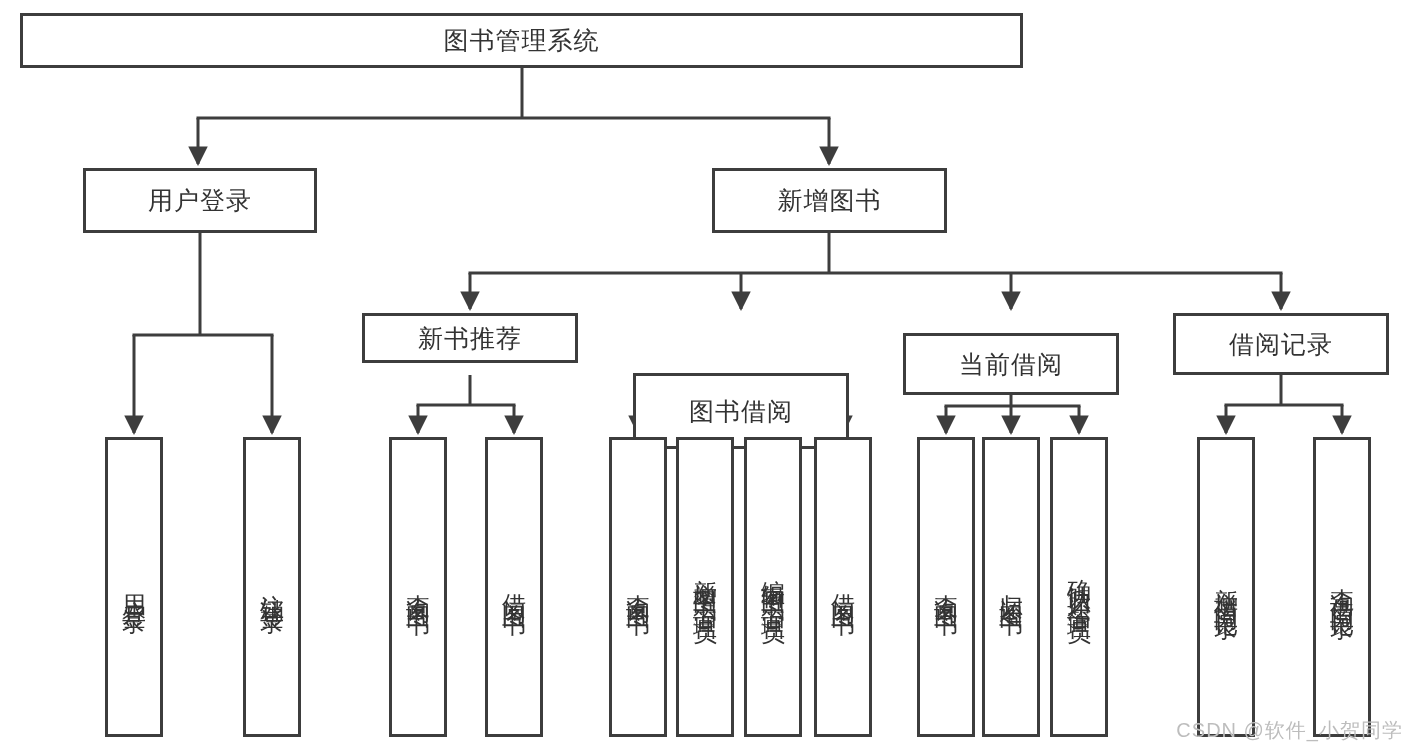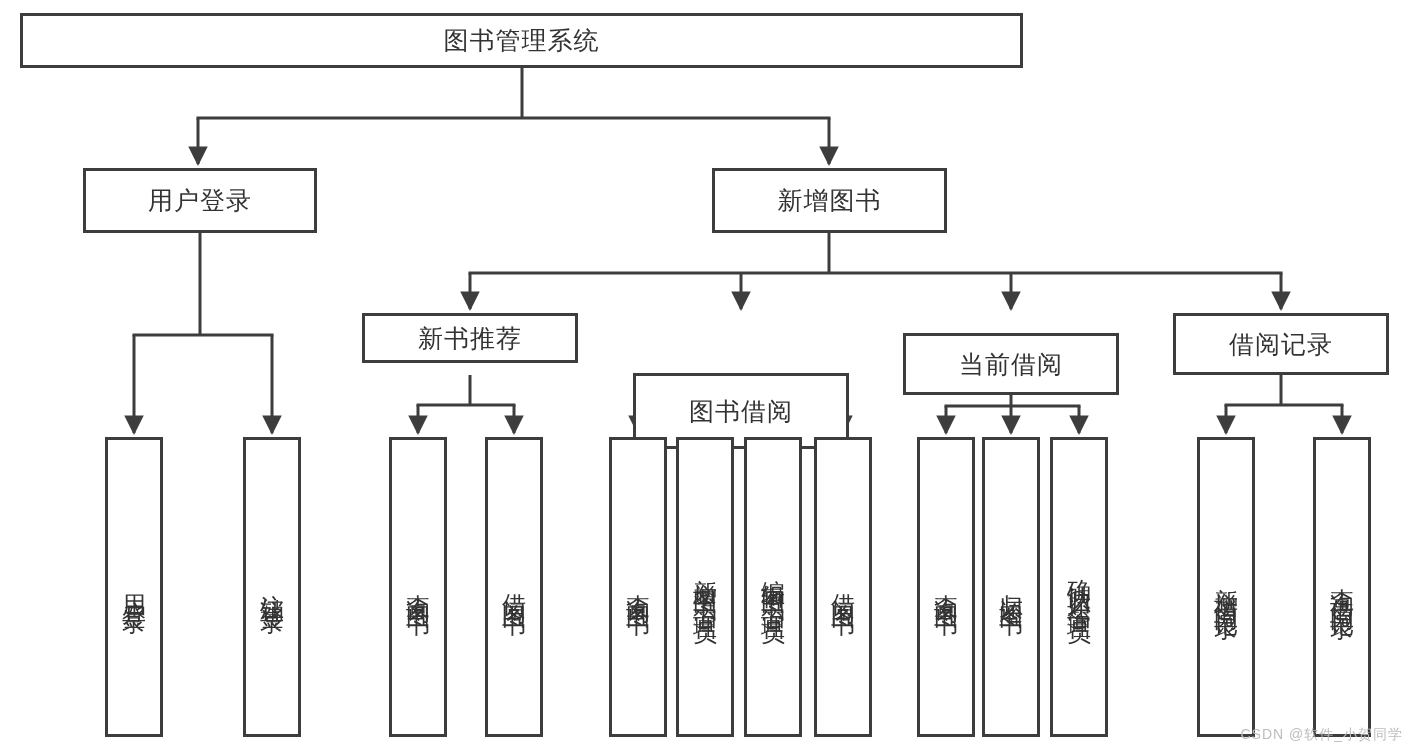--- a/index.html
+++ b/index.html
@@ -63,21 +63,21 @@
   .l-8  { left: 814px; }
   .l-9  { left: 917px; }
   .l-10 { left: 982px; }
   .l-11 { left: 1050px; }
   .l-12 { left: 1197px; }
   .l-13 { left: 1313px; }
   .watermark {
     position: absolute;
     right: 10px;
     bottom: 3px;
-    font-size: 14px;
+    font-size: 20px;
     color: #bdbdbd;
     letter-spacing: 1px;
     z-index: 5;
     white-space: nowrap;
   }
 </style>
 </head>
 <body>
 
 <div class="canvas">

